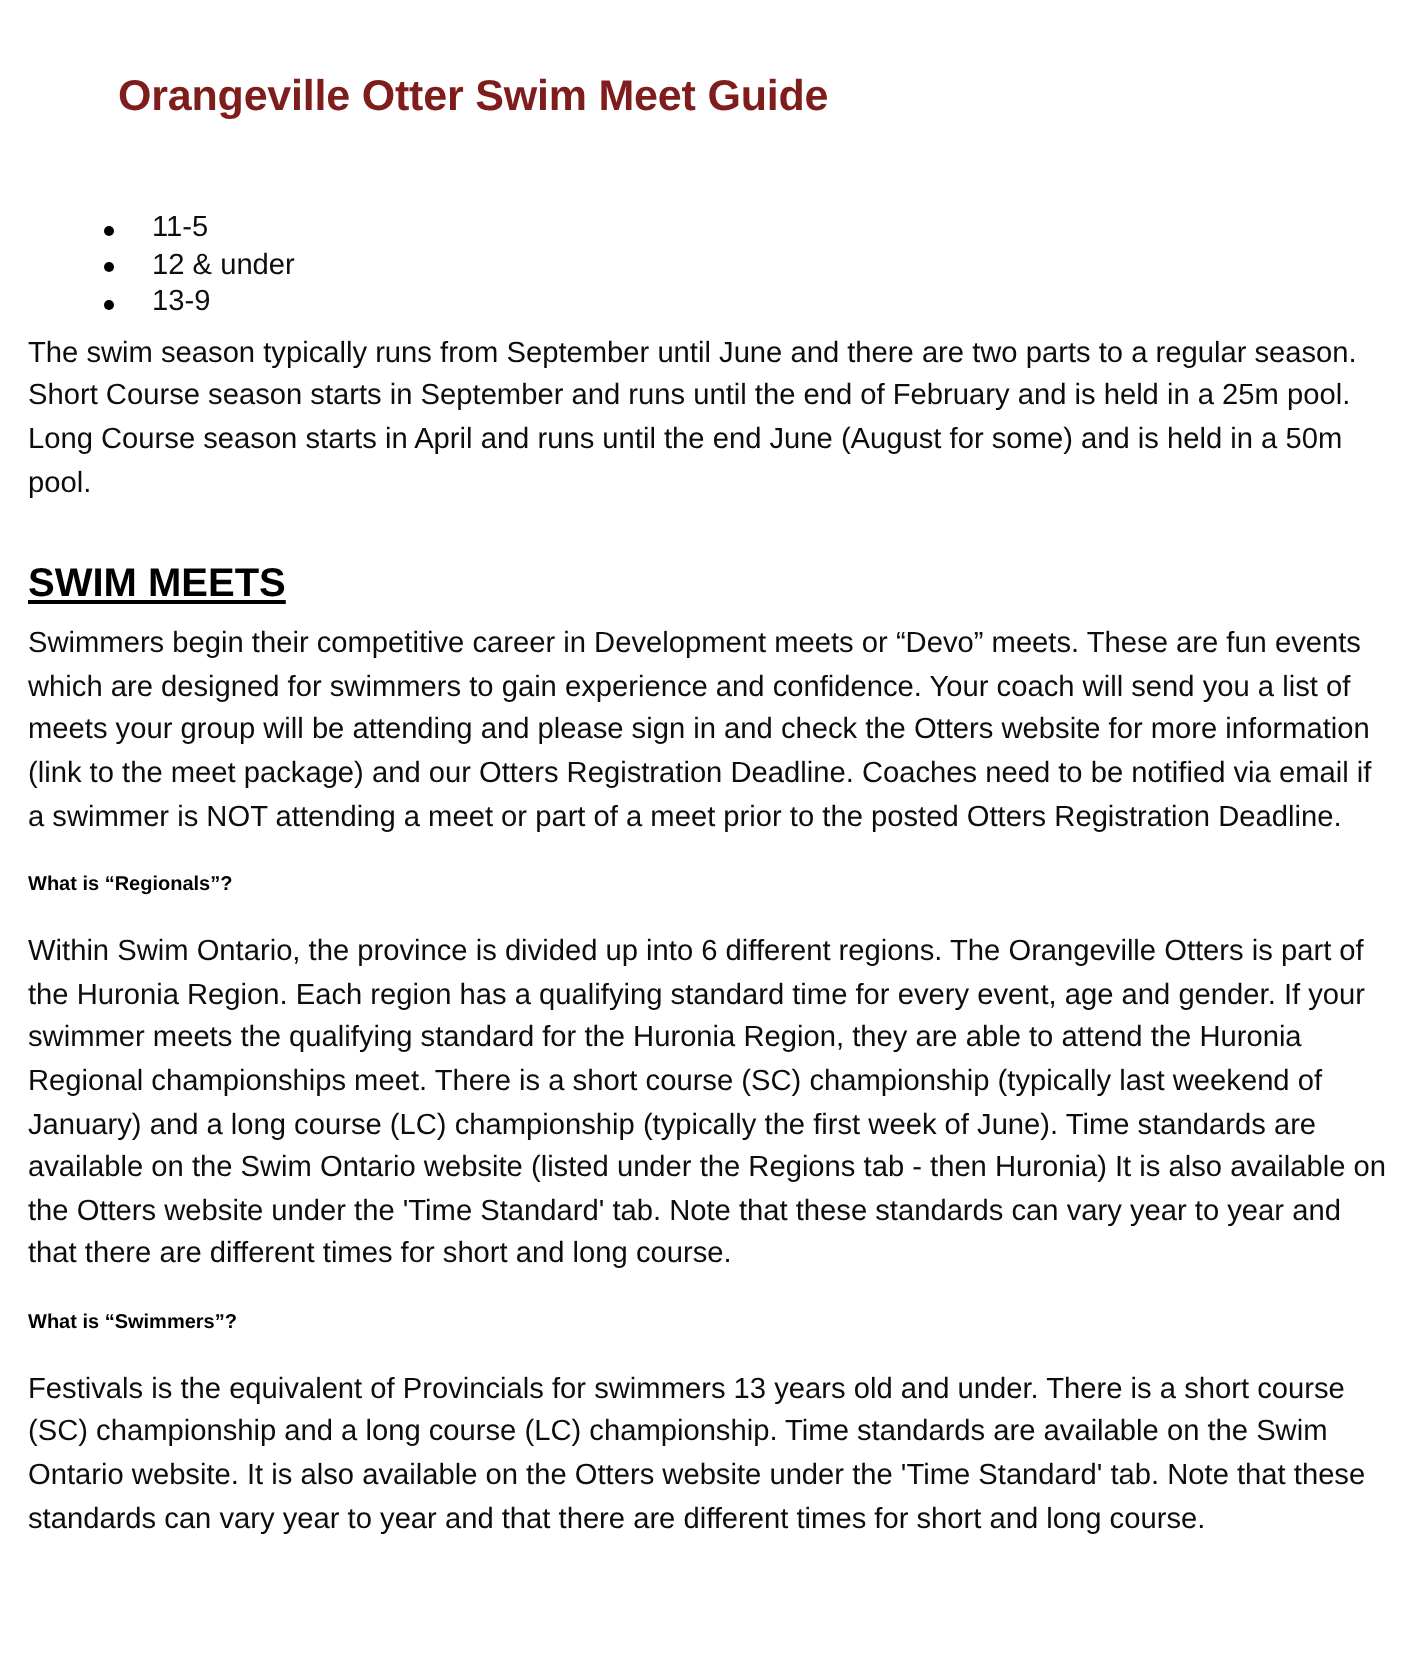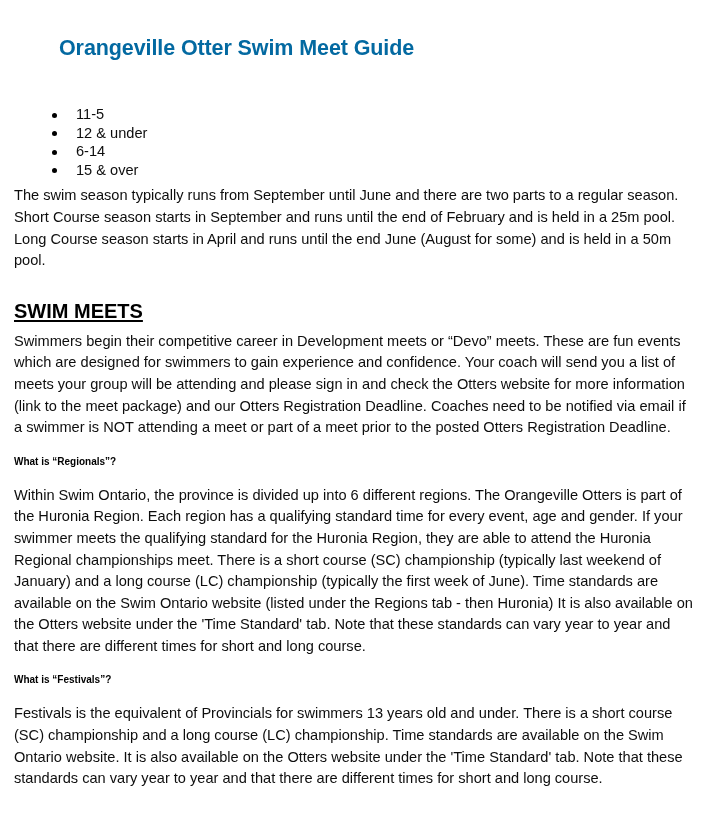--- a/index.html
+++ b/index.html
@@ -36,21 +36,21 @@
     height: 86px;
     flex: 0 0 auto;
     position: relative;
   }
   .logo svg { display: block; }
 
   .doc-title {
     font-size: 21.5px;
     font-weight: bold;
     letter-spacing: -0.1px;
-    color: #0369a1;
+    color: #7f1d1d;
     margin-left: 14px;
     white-space: nowrap;
   }
 
   
   .content {
     padding: 0 1px;
   }
   p.para {
     font-size: 14.6px;
@@ -117,22 +117,21 @@
 
     <div class="doc-title">Orangeville Otter Swim Meet Guide</div>
   </div>
 
   <div class="content">
 
 
     <ul class="agegroups">
       <li>11-5</li>
       <li>12 &amp; under</li>
-      <li>6-14</li>
-      <li>15 &amp; over</li>
+      <li>13-9</li>
     </ul>
 
     <p class="para">The swim season typically runs from September until June and there are two parts to a regular season. Short Course season starts in September and runs until the end of February and is held in a 25m pool. Long Course season starts in April and runs until the end June (August for some)  and is held in a 50m pool.</p>
 
     <div class="gap-lg"></div>
 
     <h2 class="section-underline">SWIM MEETS</h2>
 
     <div class="gap-xs"></div>
 
@@ -141,21 +140,21 @@
     <div class="gap-sm"></div>
 
     <h3 class="subhead">What is “Regionals”?</h3>
 
     <div class="gap-sm"></div>
 
     <p class="para"><span>Within Swim Ontario, the province is divided up into 6 different regions. The Orangeville Otters is part of the </span><b class="strong">Huronia Region.</b><span>  Each region has a qualifying standard time for every event, age and gender. If your swimmer meets the qualifying standard for the Huronia Region, they are able to attend the Huronia Regional championships meet. There is a short course (SC) championship (typically last weekend of January) and a long course (LC) championship (typically the first week of June).  Time standards are available on the Swim Ontario website (listed under the Regions tab - then Huronia) It is also available on the Otters website under the 'Time Standard' tab. Note that these standards can vary year to year and that there are different times for short and long course.</span></p>
 
     <div class="gap-sm"></div>
 
-    <h3 class="subhead">What is “Festivals”?</h3>
+    <h3 class="subhead">What is “Swimmers”?</h3>
 
     <div class="gap-sm"></div>
 
     <p class="para">Festivals is the equivalent of Provincials for swimmers 13 years old and under. There is a short course (SC) championship and a long course (LC) championship.  Time standards are available on the Swim Ontario website. It is also available on the Otters website under the 'Time Standard' tab. Note that these standards can vary year to year and that there are different times for short and long course.</p>
 
     
 
     
 
     

